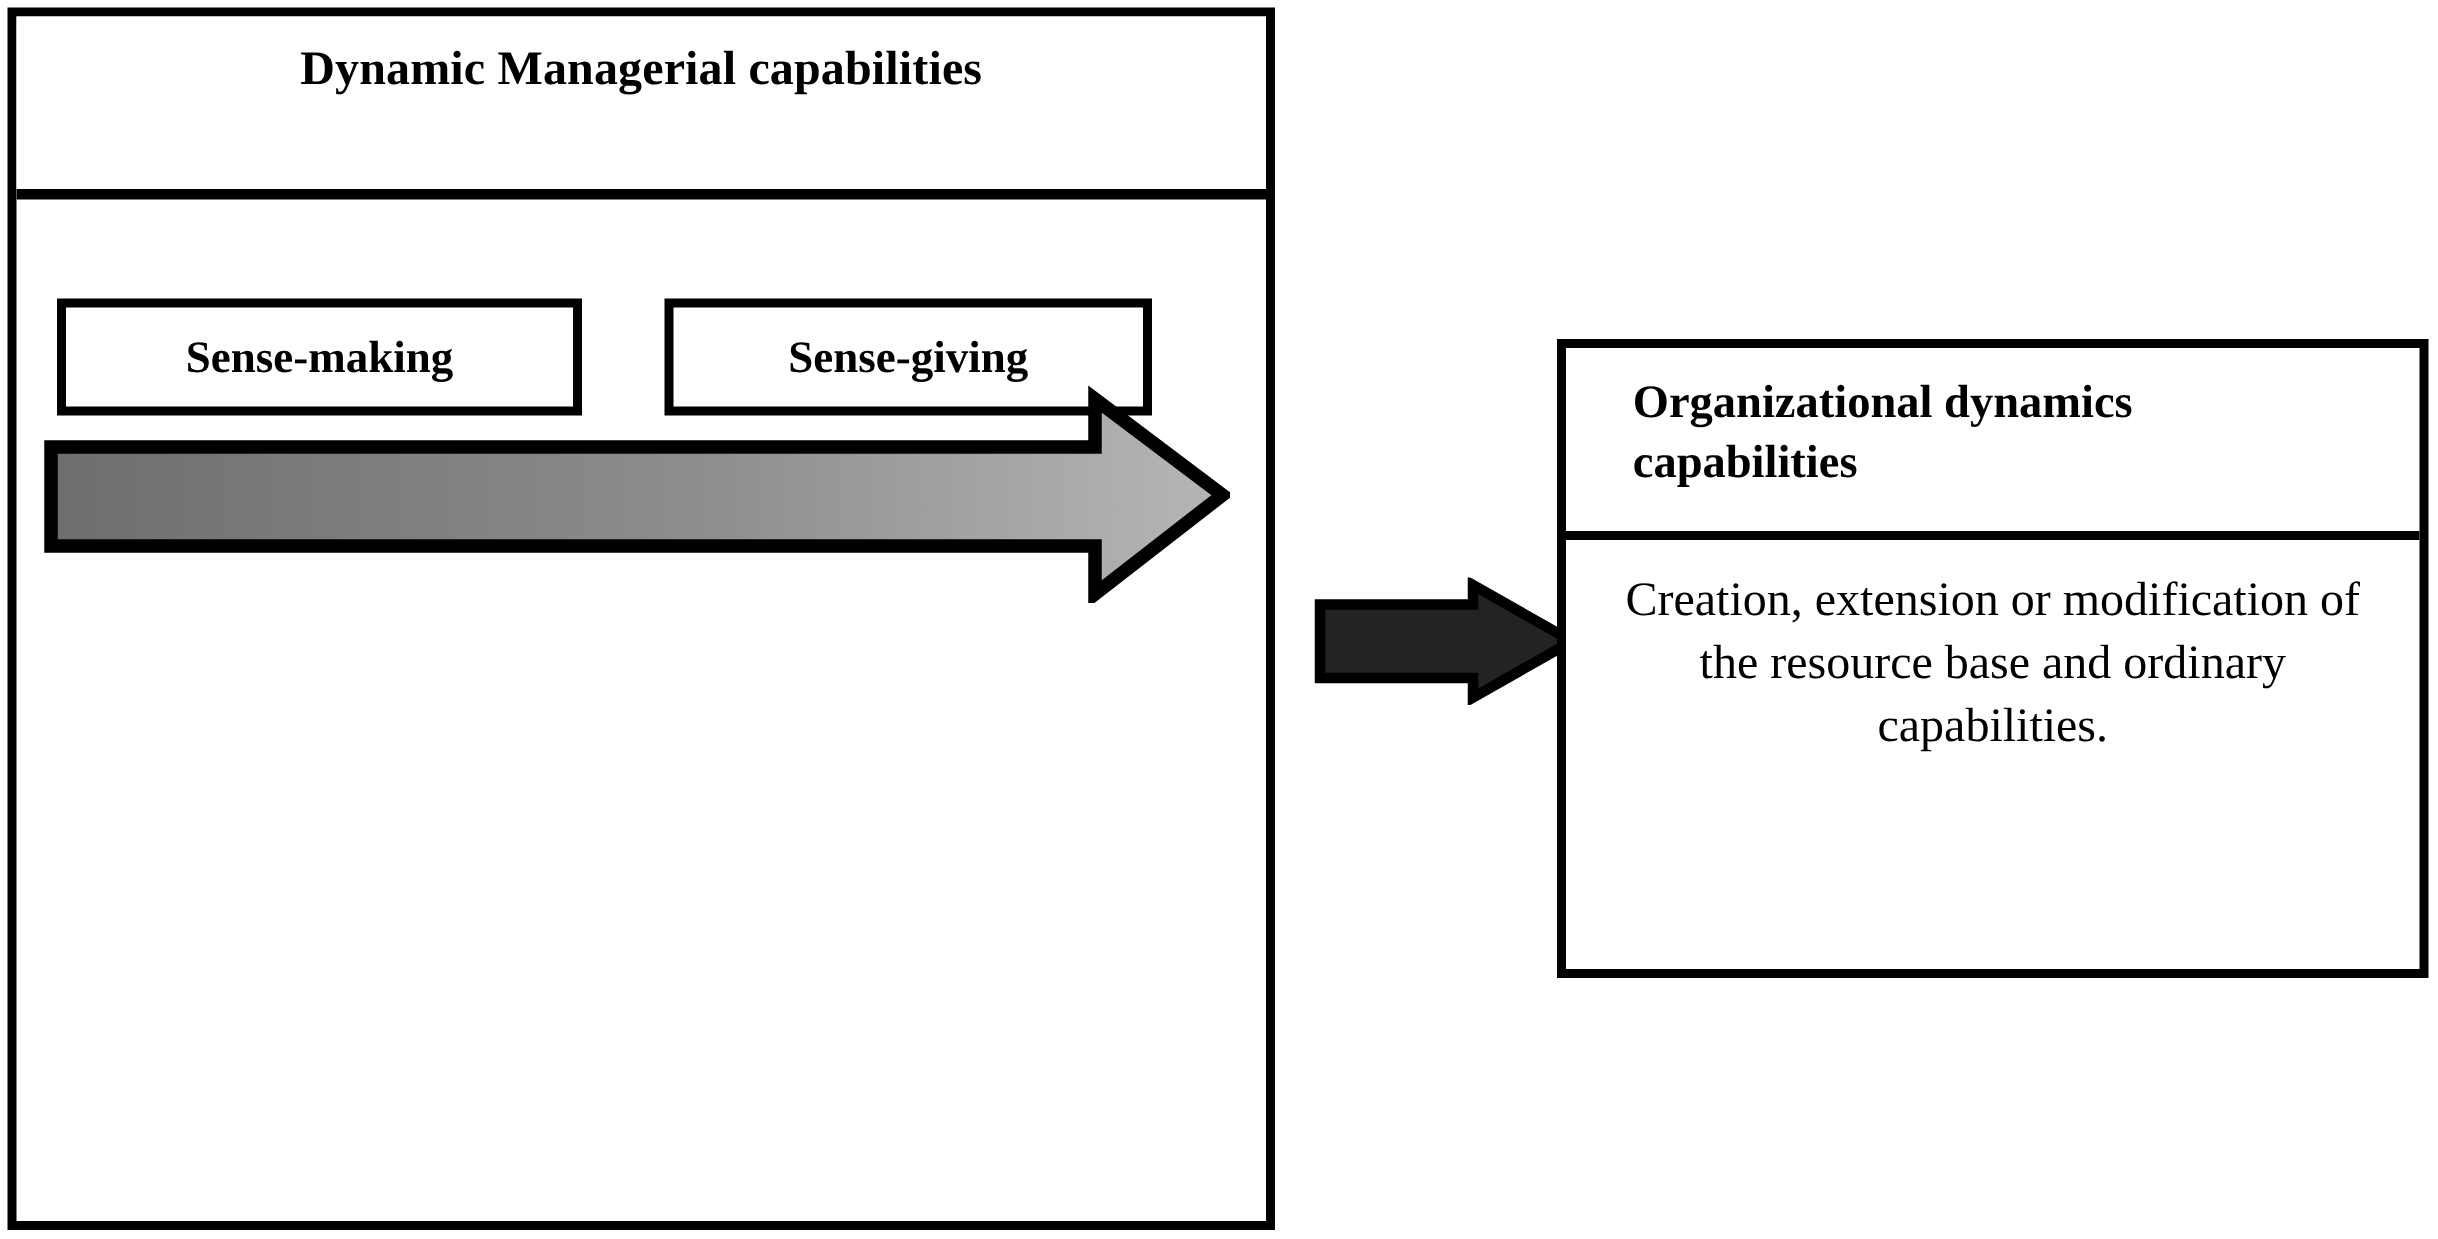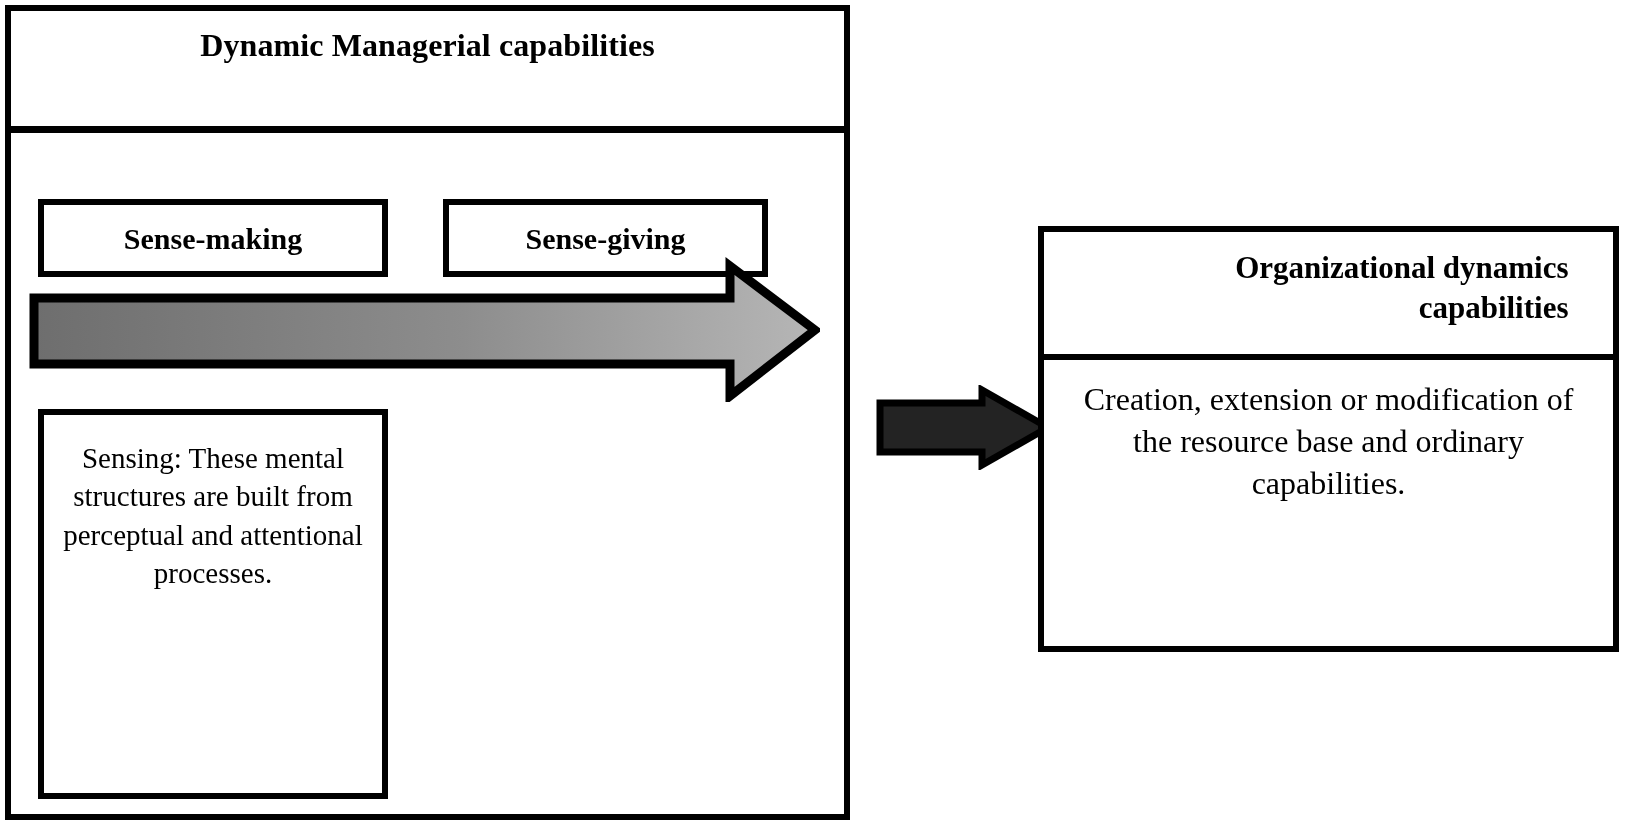--- a/index.html
+++ b/index.html
@@ -152,21 +152,21 @@
     display: flex;
     align-items: flex-start;
     justify-content: center;
     padding-top: 16px;
   }
   .outcome-header span {
     display: block;
     font-weight: bold;
     font-size: 31px;
     line-height: 1.3;
-    text-align: right;
+    text-align: left;
     max-width: 480px;
   }
   .outcome-body {
     position: absolute;
     left: 0;
     right: 0;
     top: 128px;
     bottom: 0;
     padding: 18px 18px 0 18px;
     box-sizing: border-box;
@@ -187,23 +187,20 @@
     </div>
 
     <div class="sense-box" id="sense-making-box">
       <span>Sense-making</span>
     </div>
 
     <div class="sense-box" id="sense-giving-box">
       <span>Sense-giving</span>
     </div>
 
-    <div class="detail-box" id="sensing-box">
-      <span>Sensing: These mental structures are built from perceptual and attentional processes.</span>
-    </div>
 
 
   </div>
 
   <div class="gradient-arrow">
     <svg viewBox="0 0 800 150" preserveAspectRatio="none" aria-hidden="true">
       <defs>
         <linearGradient id="arrowGrad" x1="0" y1="0" x2="1" y2="0">
           <stop offset="0%" stop-color="#6e6e6e"></stop>
           <stop offset="55%" stop-color="#8d8d8d"></stop>

